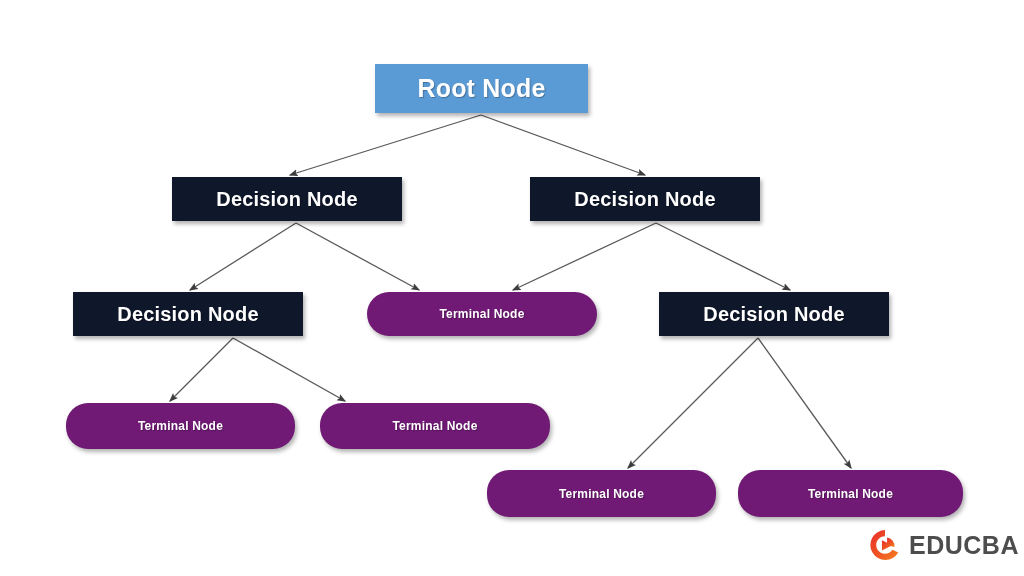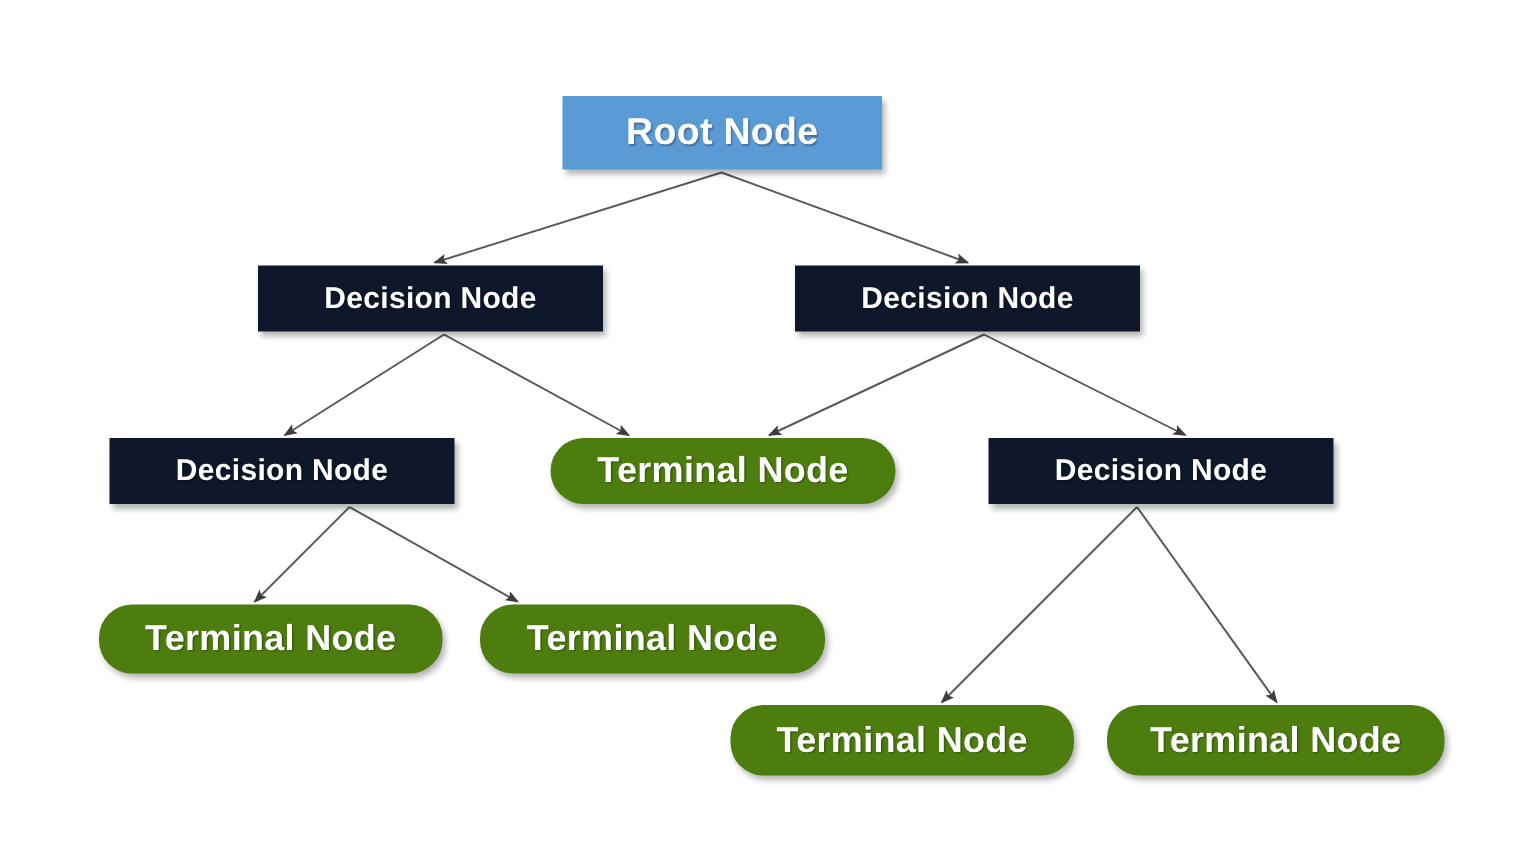--- a/index.html
+++ b/index.html
@@ -41,22 +41,22 @@
   }
   .node.root {
     background: #5B9BD5;
     font-size: 25px;
   }
   .node.decision {
     background: #0f172a;
     font-size: 20px;
   }
   .node.terminal {
-    background: #4d7c0f;
-    font-size: 24px;
+    background: #701a75;
+    font-size: 12px;
     border-radius: 22px;
   }
   #logo {
     position: absolute;
     display: flex;
     align-items: center;
     gap: 7px;
     z-index: 3;
   }
   #logo .logo-mark {
@@ -123,14 +123,29 @@
         <span>Terminal Node</span>
       </div>
       <div class="node terminal" style="left: 487px; top: 470px; width: 229px; height: 47px;">
         <span>Terminal Node</span>
       </div>
       <div class="node terminal" style="left: 738px; top: 470px; width: 225px; height: 47px;">
         <span>Terminal Node</span>
       </div>
     </div>
 
+  <div id="logo" style="left: 868px; top: 528px;">
+    <svg class="logo-mark" viewBox="0 0 100 100" xmlns="http://www.w3.org/2000/svg">
+      <defs>
+        <linearGradient id="educbaGrad" x1="0%" y1="10%" x2="90%" y2="100%">
+          <stop offset="0%" stop-color="#E8312A"></stop>
+          <stop offset="55%" stop-color="#EF5423"></stop>
+          <stop offset="100%" stop-color="#F57C20"></stop>
+        </linearGradient>
+      </defs>
+      <path d="M50 6 A44 44 0 1 0 89 72 L72 64 A26 26 0 1 1 50 24 Z" fill="url(#educbaGrad)"></path>
+      <path d="M56 28 A26 26 0 0 1 78 56 L56 50 Z" fill="url(#educbaGrad)"></path>
+      <path d="M41 36 L72 51 L41 66 Z" fill="url(#educbaGrad)"></path>
+    </svg>
+    <span class="logo-text">EDUCBA</span>
+  </div>
 
 </div>
 
 </body></html>

